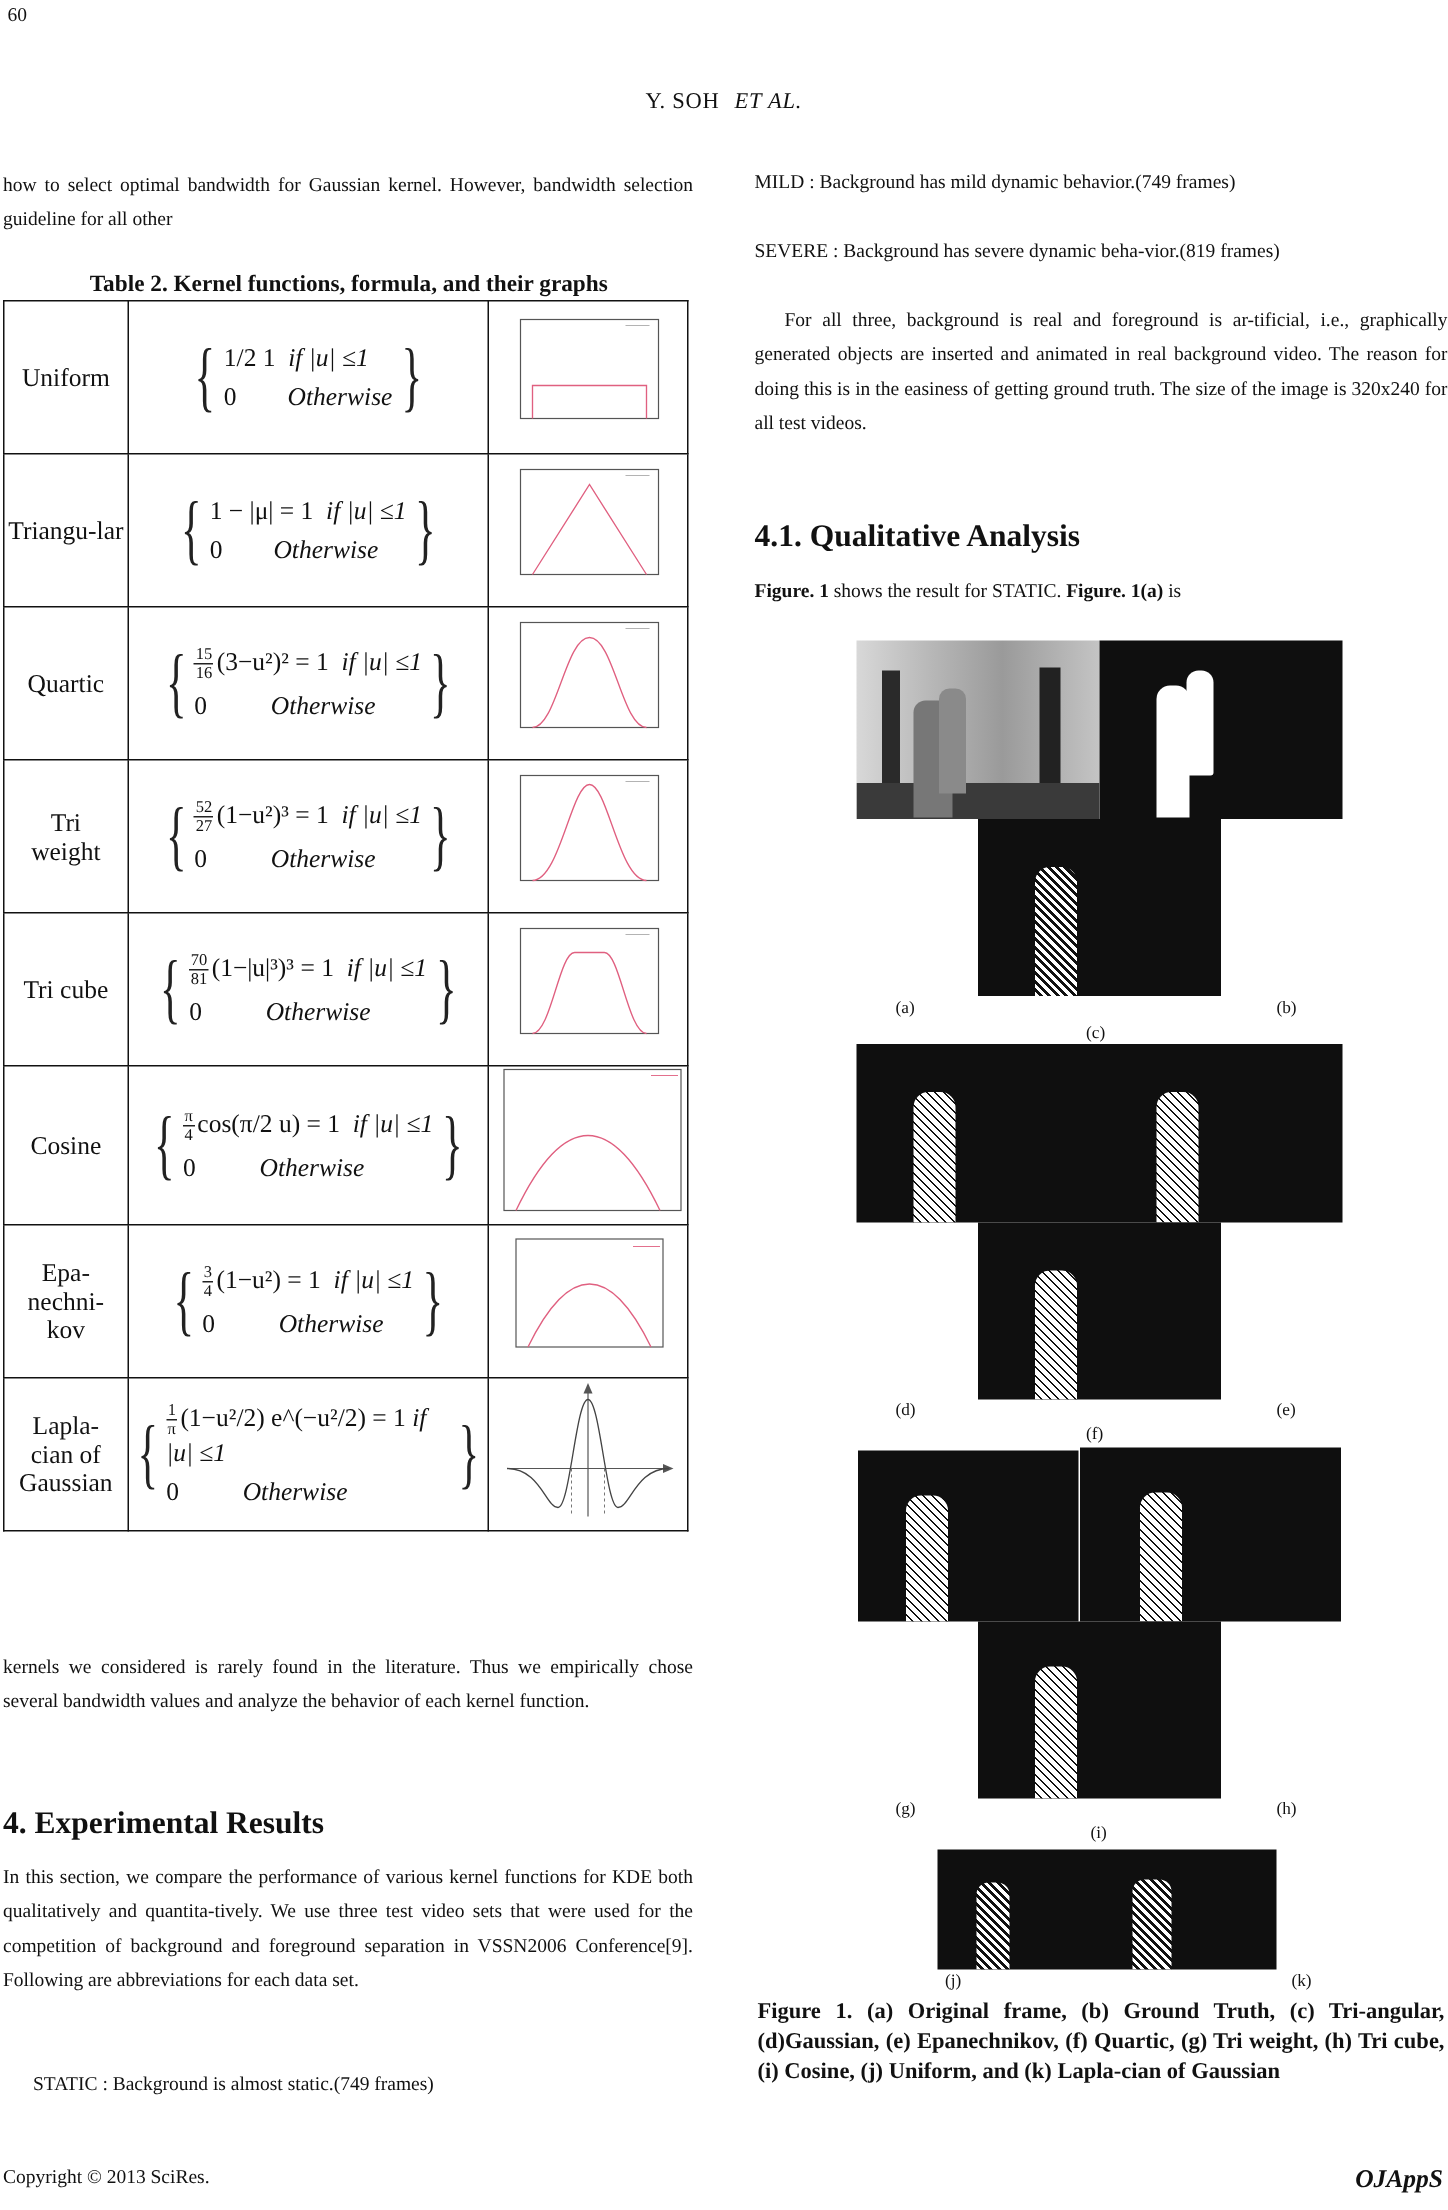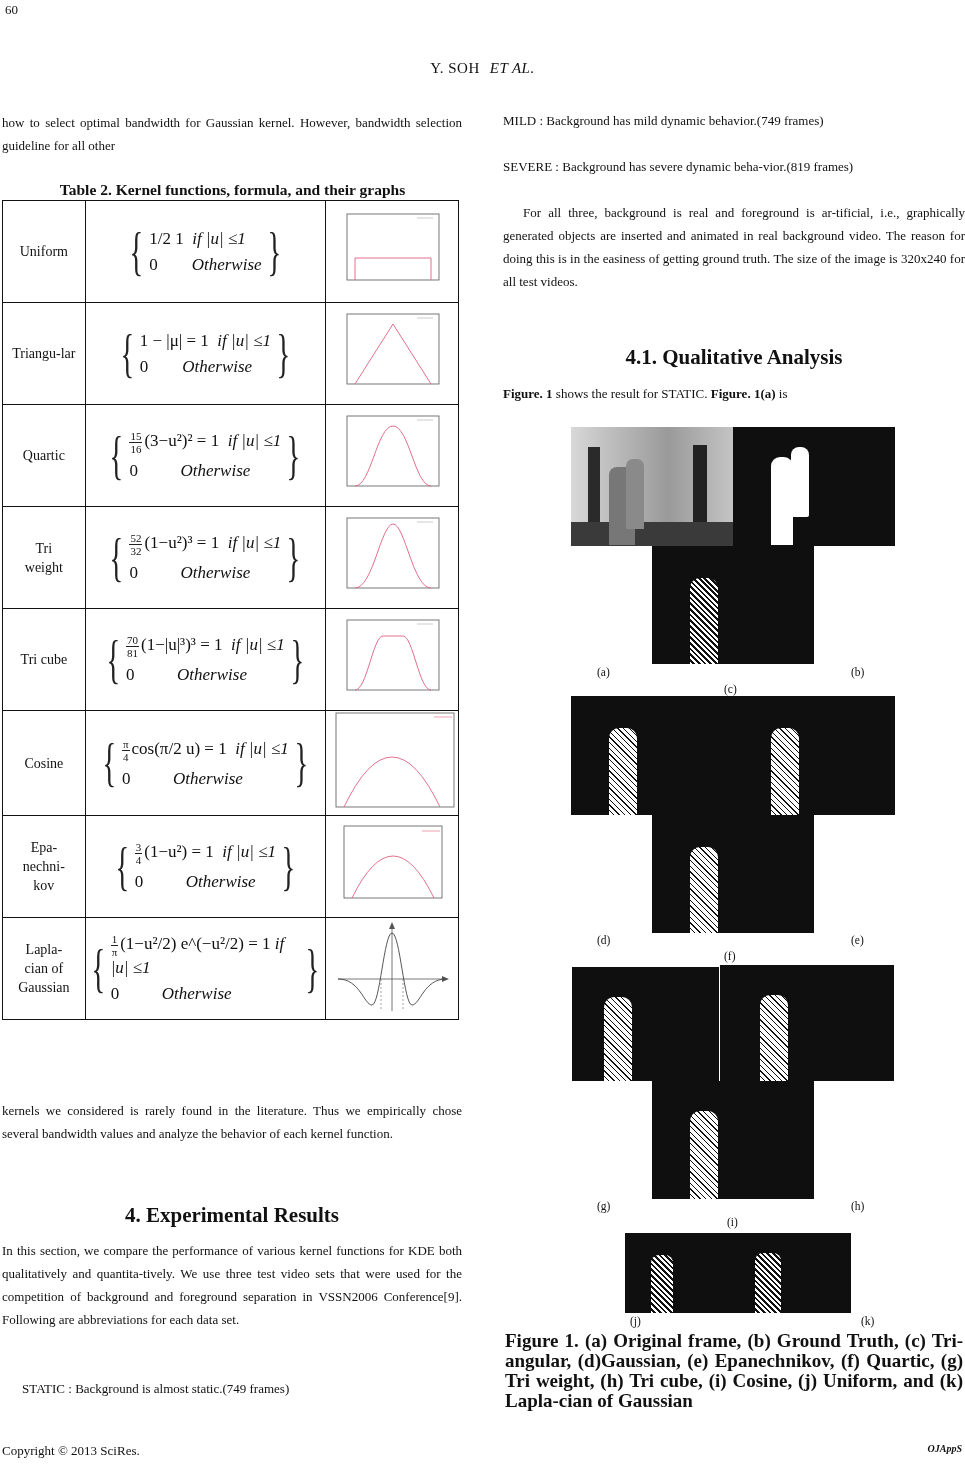--- a/index.html
+++ b/index.html
@@ -1,45 +1,45 @@
 <!DOCTYPE html>
 <html><head>
 <meta charset="utf-8">
 <style>
   html, body { margin:0; padding:0; background:#fff; }
   body { width:965px; height:1473px; position:relative; font-family:"Liberation Serif", serif; color:#111; overflow:hidden; }
-  .abs { position:absolute;text-align:center; }
+  .abs { position:absolute; }
   .pagenum { left:5px; top:2px; font-size:13px; }
   .runhead { left:0; width:965px; top:60px; text-align:center; font-size:15px; letter-spacing:0.5px; }
   .runhead i { margin-left:10px; }
   .col { font-size:13px; line-height:23px; text-align:justify; }
   .indent { text-indent:20px; }
   .left { left:2px; width:460px; }
   .right { left:503px; width:462px; }
   .caption-t { left:0; width:465px; top:181px; text-align:center; font-weight:bold; font-size:15.5px; }
   table.kt { position:absolute; left:2px; top:200px; width:457px; border-collapse:collapse; }
   table.kt td { border:1.6px solid #111; padding:0; text-align:center; vertical-align:middle; }
-  .kname { width:82px; font-size:14px; line-height:19px; }
+  .kname { width:82px; font-size:17px; line-height:19px; }
   .keq { width:240px; }
   .kdiag { width:132px; }
   .hdr td { height:64px; font-size:15px; line-height:19px; }
   .row td { height:101px; }
   .eqwrap { display:inline-flex; align-items:center; font-family:"Liberation Serif", serif; font-size:17px; }
   .brace { font-size:52px; line-height:1; transform:scaleX(0.55); display:inline-block; font-weight:100; color:#222; }
   .eqlines { display:flex; flex-direction:column; align-items:flex-start; gap:6px; text-align:left; }
   .eqlines i { font-style:italic; }
   .frac { display:inline-flex; flex-direction:column; align-items:center; font-size:11px; line-height:12px; vertical-align:middle; margin-right:2px; }
   .frac .n { border-bottom:1px solid #222; padding:0 1px; }
   .h2 { font-weight:bold; font-size:21px; }
   .fig { background:#0f0f0f; position:absolute; overflow:hidden; }
   .fig.orig { background:linear-gradient(90deg,#d8d8d8 0%,#b8b8b8 30%,#9a9a9a 60%,#c4c4c4 100%); }
   .flabel { position:absolute; font-size:11.5px; }
-  .figcap { left:505px; width:458px; top:1331px; font-weight:bold; font-size:19px; line-height:20px; text-align:justify; }
+  .figcap { left:505px; width:458px; top:1331px; font-weight:bold; font-size:15px; line-height:20px; text-align:justify; }
   .footer-l { left:2px; top:1443px; font-size:13px; }
-  .footer-r { right:3px; top:1443px; font-size:10px; font-weight:bold; font-style:italic; }
+  .footer-r { right:3px; top:1443px; font-size:17px; font-weight:bold; font-style:italic; }
 </style>
 </head>
 <body>
 
 <div class="abs pagenum">60</div>
 <div class="abs runhead">
   <span>Y. SOH</span><i>ET AL.</i>
 </div>
 
 <div class="abs col left" style="top:111px;">how to select optimal bandwidth for Gaussian kernel. However, bandwidth selection guideline for all other</div>
@@ -115,21 +115,21 @@
   </tr>
 
   <tr class="row">
     <td class="kname">Tri<br>weight</td>
     <td class="keq">
       <span class="eqwrap">
             <span class="brace">{</span>
             <span class="eqlines">
         <span><span class="frac">
                   <span class="n">52</span>
-                  <span>32</span>
+                  <span>27</span>
                 </span><span>(1−u²)³  = 1</span>&nbsp;&nbsp;<i>if |u| ≤1</i></span>
         <span><span>0</span>&nbsp;&nbsp;&nbsp;&nbsp;&nbsp;&nbsp;&nbsp;&nbsp;&nbsp;&nbsp;<i>Otherwise</i></span>
       </span>
             <span class="brace">}</span>
           </span>
     </td>
     <td class="kdiag">
       <svg width="110" height="84" viewBox="0 0 110 84">
             <rect x="10" y="4" width="92" height="70" fill="none" stroke="#555" stroke-width="0.8"></rect>
             <path d="M18,74 C36,74 44,10 56,10 C68,10 76,74 94,74" fill="none" stroke="#e06080" stroke-width="0.9"></path>

